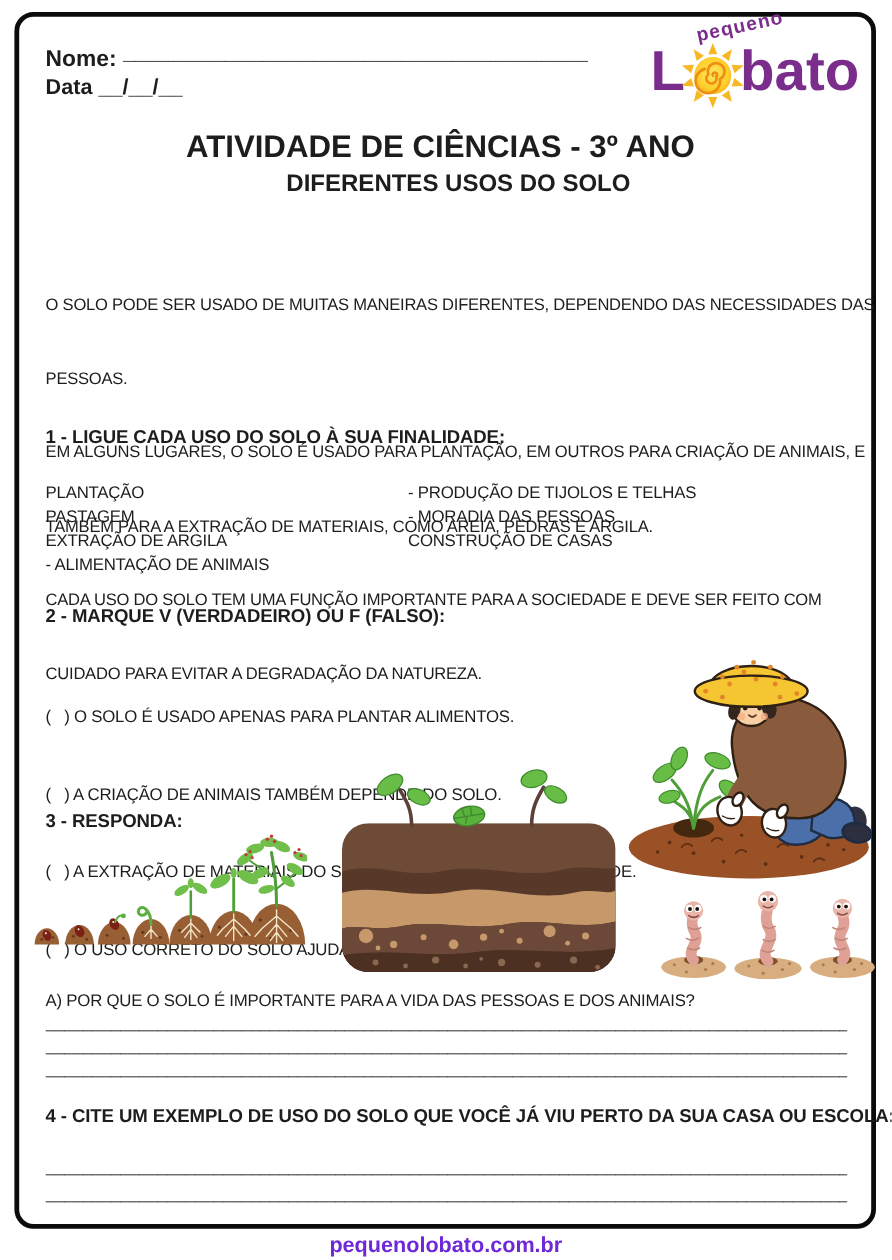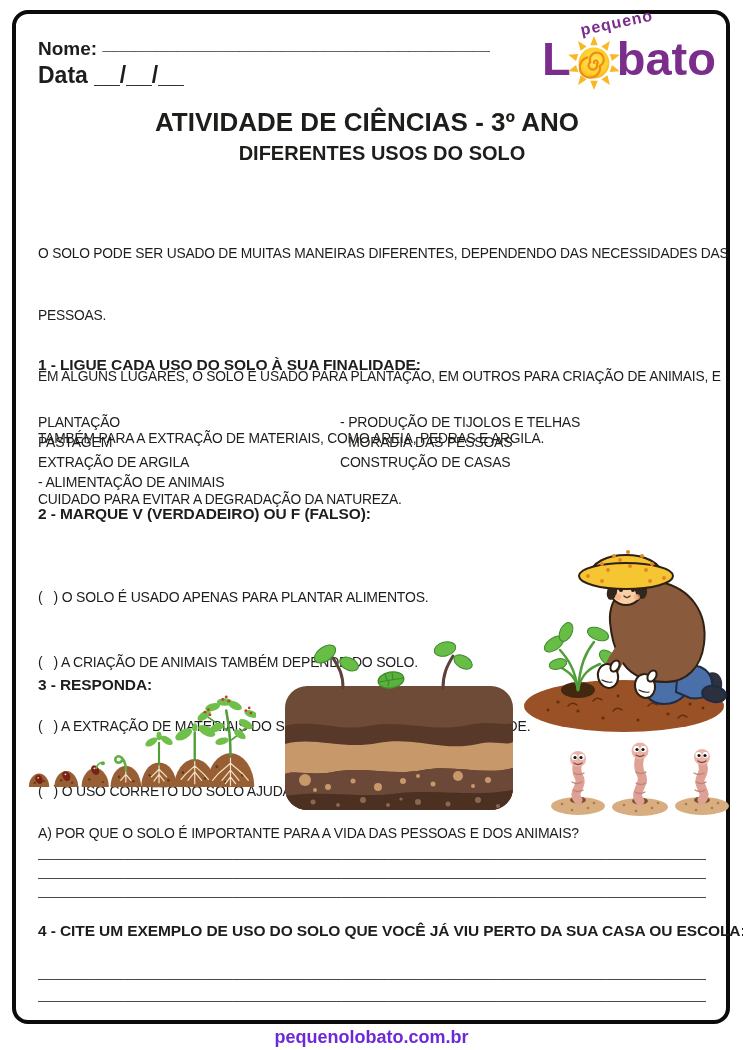--- a/index.html
+++ b/index.html
@@ -8,37 +8,37 @@
     font-family:"Liberation Sans","DejaVu Sans",sans-serif;color:#1d1d1b;
   }
   .abs{position:absolute;}
   .page-border{
     left:12px;top:10px;width:718px;height:1014px;box-sizing:border-box;
     border:4px solid #0b0b0b;border-radius:16px;background:#fff;
   }
   
   .name-row{left:38px;top:33px;font-size:19px;font-weight:bold;white-space:pre;}
   .name-line{display:inline-block;width:388px;overflow:hidden;white-space:pre;vertical-align:baseline;}
-  .date-row{left:38px;top:62px;font-size:23px;font-weight:bold;white-space:pre;}
+  .date-row{left:38px;top:62px;font-size:18px;font-weight:bold;white-space:pre;}
   
   .logo{left:542px;top:12px;width:186px;height:94px;}
   .logo-top{position:absolute;left:38px;top:2px;transform:rotate(-12deg);
     color:#7b2d8c;font-weight:bold;font-size:16px;letter-spacing:1px;}
   .logo-row{position:absolute;left:0;top:18px;display:flex;align-items:center;
     color:#7b2d8c;font-weight:bold;font-size:47px;line-height:1;}
   .logo-sun{width:56px;height:56px;margin:0 -5px;position:relative;top:5px;}
   
   .title{left:12px;top:107px;width:710px;text-align:center;font-size:26px;font-weight:bold;letter-spacing:0px;}
   .subtitle{left:27px;top:142px;width:710px;text-align:center;font-size:20px;font-weight:bold;}
   
   .intro{left:38px;top:203px;font-size:13.8px;line-height:20.5px;letter-spacing:-0.2px;white-space:pre;}
   .q-heading{font-size:15.5px;font-weight:bold;letter-spacing:-0.1px;white-space:pre;}
   .q1-heading{left:38px;top:356px;}
   .q1-grid{left:38px;top:400px;display:grid;grid-template-columns:302px auto;
-    font-size:14px;line-height:20px;letter-spacing:-0.2px;white-space:pre;margin-top:12px;}
+    font-size:14px;line-height:20px;letter-spacing:-0.2px;white-space:pre;}
   .q2-heading{left:38px;top:505px;}
   .q2-list{left:38px;top:544px;font-size:14px;line-height:21.5px;letter-spacing:-0.2px;white-space:pre;}
   .q3-heading{left:38px;top:676px;}
   .qa-question{left:38px;top:825px;font-size:14px;letter-spacing:-0.2px;white-space:pre;}
   .q4-heading{left:38px;top:922px;}
   .answer-line{left:38px;width:668px;height:20px;overflow:hidden;white-space:pre;
     font-size:14px;color:#3c3c3c;}
   .footer{left:0;top:1027px;width:743px;text-align:center;font-size:18px;font-weight:bold;color:#6d28d9;}
   svg{display:block;}
 </style>
@@ -82,20 +82,21 @@
 </div>
 
 <div class="abs title">ATIVIDADE DE CIÊNCIAS - 3º ANO</div>
 <div class="abs subtitle">DIFERENTES USOS DO SOLO</div>
 
 <div class="abs intro">
   <div>O SOLO PODE SER USADO DE MUITAS MANEIRAS DIFERENTES, DEPENDENDO DAS NECESSIDADES DAS</div>
   <div>PESSOAS.</div>
   <div>EM ALGUNS LUGARES, O SOLO É USADO PARA PLANTAÇÃO, EM OUTROS PARA CRIAÇÃO DE ANIMAIS, E</div>
   <div>TAMBÉM PARA A EXTRAÇÃO DE MATERIAIS, COMO AREIA, PEDRAS E ARGILA.</div>
+  <div>CADA USO DO SOLO TEM UMA FUNÇÃO IMPORTANTE PARA A SOCIEDADE E DEVE SER FEITO COM</div>
   <div>CUIDADO PARA EVITAR A DEGRADAÇÃO DA NATUREZA.</div>
 </div>
 
 <div class="abs q-heading q1-heading">1 - LIGUE CADA USO DO SOLO À SUA FINALIDADE:</div>
 <div class="abs q1-grid">
   <div>PLANTAÇÃO</div>
   <div>- PRODUÇÃO DE TIJOLOS E TELHAS</div>
   <div>PASTAGEM</div>
   <div>- MORADIA DAS PESSOAS</div>
   <div>EXTRAÇÃO DE ARGILA</div>

